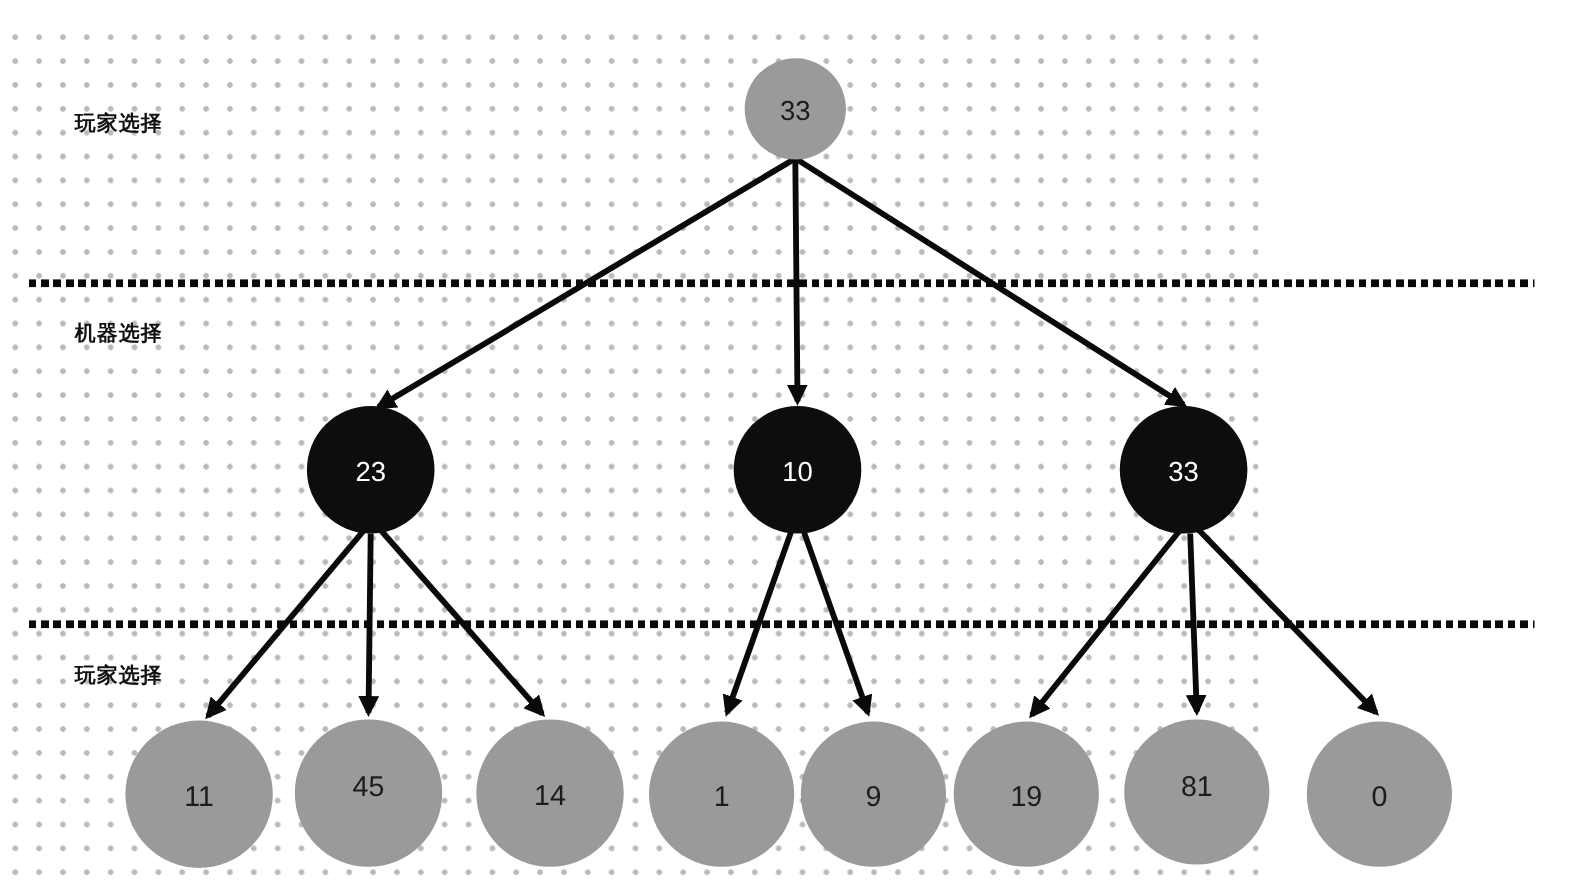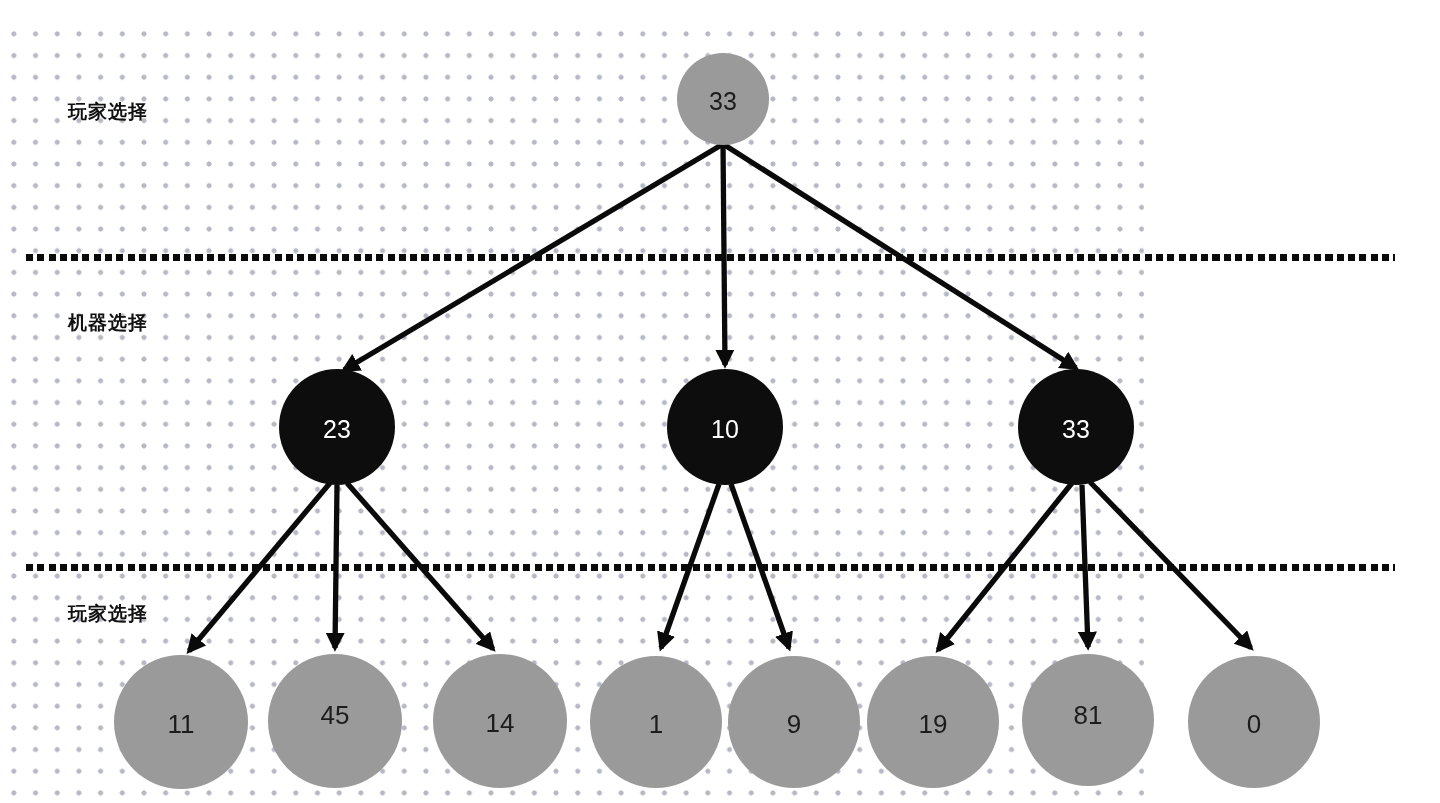--- a/index.html
+++ b/index.html
@@ -23,21 +23,21 @@
   .row-label {
     position: absolute;
     left: 68px;
     font-size: 19px;
     font-weight: 600;
     color: #111111;
     letter-spacing: 1px;
     white-space: nowrap;
   }
   .row-label.l1 { top: 79px; }
-  .row-label.l2 { top: 290px; }
+  .row-label.l2 { top: 270px; }
   .row-label.l3 { top: 581px; }
   .divider {
     position: absolute;
     left: 26px;
     width: 1369px;
     height: 7px;
     background-image: repeating-linear-gradient(90deg,
       #0a0a0a 0, #0a0a0a 7px, rgba(0,0,0,0) 7px, rgba(0,0,0,0) 11.3px);
   }
   .divider.d1 { top: 234px; }

